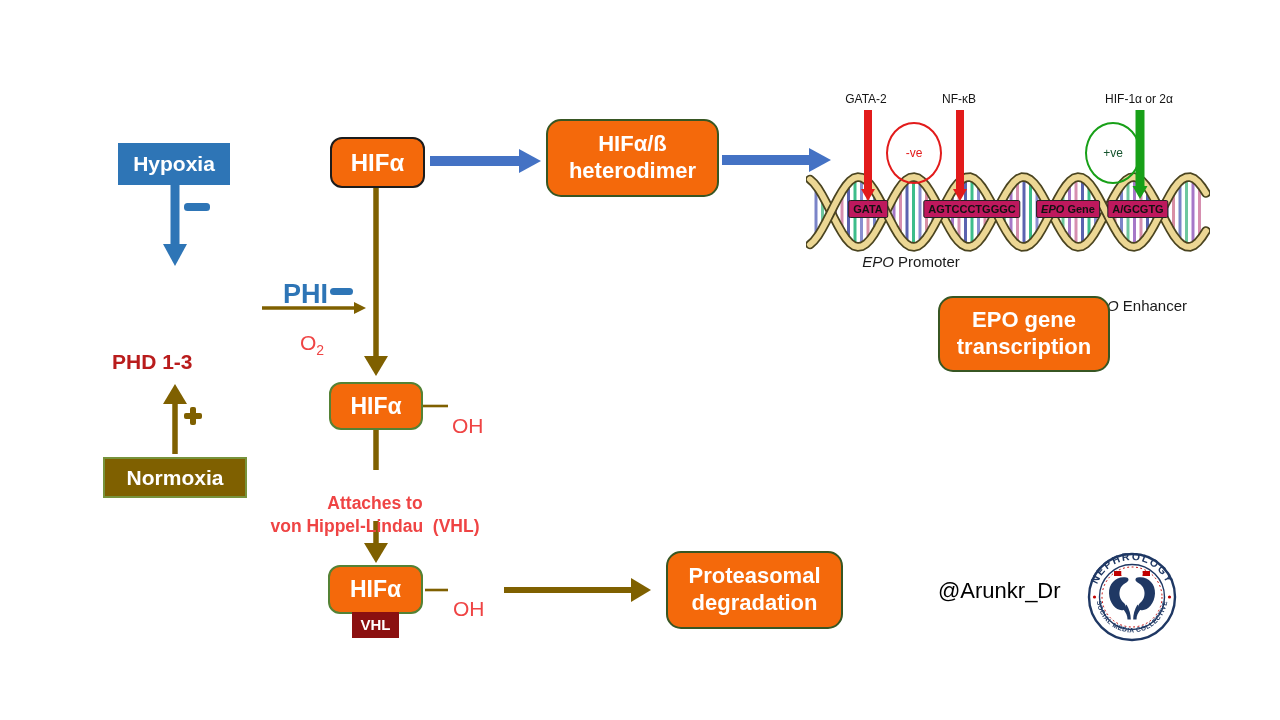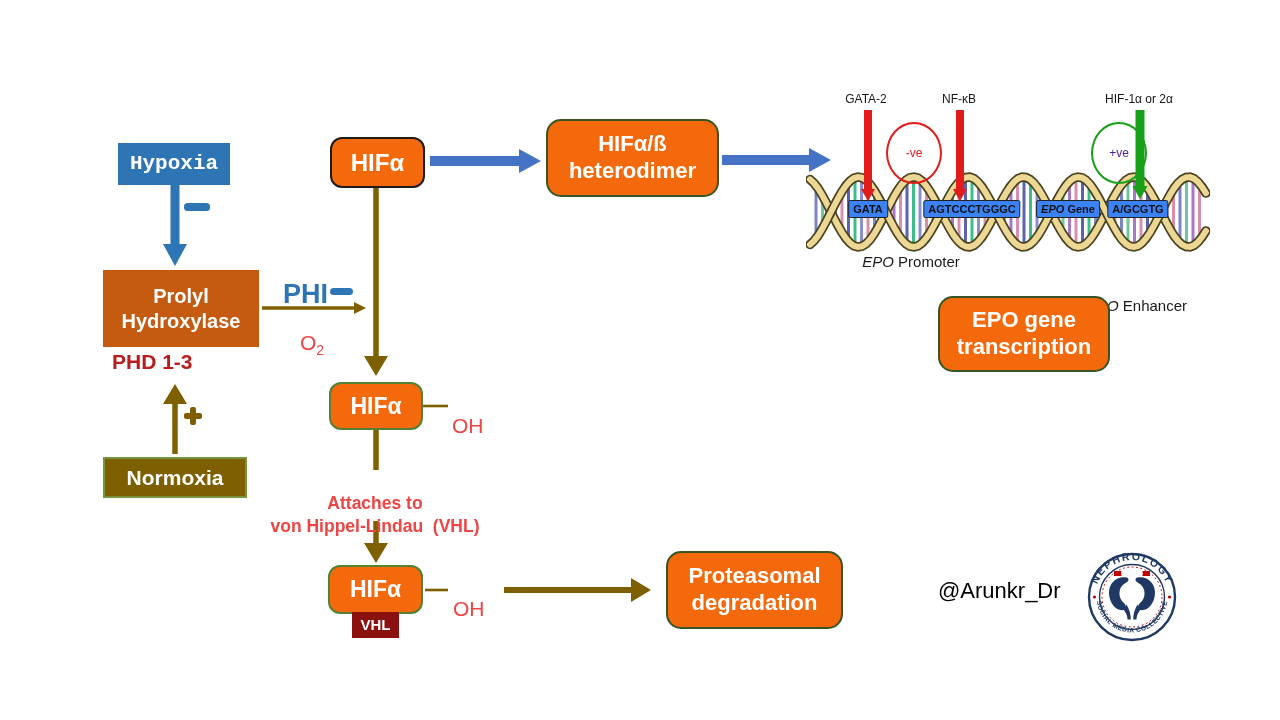--- a/index.html
+++ b/index.html
@@ -18,21 +18,21 @@
   .vhl{background:#8B1010;font-size:15px;font-weight:bold;}
   .olive-txt{color:#ef4444;margin-top:19px;}
   .blue-txt{color:#2E75B6;font-weight:bold;}
   .black-b{color:#b91c1c;font-weight:bold;}
   .minus-bar{position:absolute;background:#2E75B6;border-radius:3.5px;}
   .plus-icon{position:absolute;width:18px;height:18px;}
   .plus-icon:before,.plus-icon:after{content:"";position:absolute;background:#7F6000;border-radius:2px;}
   .plus-icon:before{left:0;top:6px;width:18px;height:6px;}
   .plus-icon:after{left:6px;top:0;width:6px;height:18px;}
   .dna-label{position:absolute;transform:translateX(-50%);font-size:12px;color:#151515;white-space:nowrap;}
-  .dna-seq{position:absolute;transform:translateX(-50%);background:#3b82f6;border:1.4px solid #222;
+  .dna-seq{position:absolute;transform:translateX(-50%);background:#be185d;border:1.4px solid #222;
            border-radius:2px;font-size:11px;font-weight:bold;color:#111;padding:2px 4px;white-space:nowrap;}
   .dna-cap{position:absolute;transform:translateX(-50%);font-size:15px;color:#1a1a1a;white-space:nowrap;}
   .badge{position:absolute;border-radius:50%;display:flex;align-items:center;justify-content:center;
          font-size:12px;background:transparent;}
   .credit{position:absolute;font-size:22px;color:#000;font-weight:400;}
   em{text-align:right;}
 </style>
 </head>
 <body>
 
@@ -94,21 +94,21 @@
         <line x1="393.5" y1="101.7" x2="393.5" y2="150.3" stroke="#d68fb0" stroke-width="3"></line>
         <path d="M4,93.4L8,97.1L12,102.3L16,108.8L20,116.1L24,124.0L28,132.0L32,139.6L36,146.6L40,152.5L44,157.0L48,159.9L52,161.0L56,160.3L60,157.8L64,153.7L68,148.2L72,141.4L76,133.9L80,126.0L84,118.1L88,110.6L92,103.8L96,98.3L100,94.2L104,91.7L108,91.0L112,92.1L116,95.0L120,99.5L124,105.4L128,112.4L132,120.0L136,128.0L140,135.9L144,143.2L148,149.7L152,154.9L156,158.6L160,160.6L164,160.9L168,159.3L172,156.0L176,151.1L180,144.9L184,137.8L188,130.0L192,122.0L196,114.2L200,107.1L204,100.9L208,96.0L212,92.7L216,91.1L220,91.4L224,93.4L228,97.1L232,102.3L236,108.8L240,116.1L244,124.0L248,132.0L252,139.6L256,146.6L260,152.5L264,157.0L268,159.9L272,161.0L276,160.3L280,157.8L284,153.7L288,148.2L292,141.4L296,133.9L300,126.0L304,118.1L308,110.6L312,103.8L316,98.3L320,94.2L324,91.7L328,91.0L332,92.1L336,95.0L340,99.5L344,105.4L348,112.4L352,120.0L356,128.0L360,135.9L364,143.2L368,149.7L372,154.9L376,158.6L380,160.6L384,160.9L388,159.3L392,156.0L396,151.1L400,144.9" fill="none" stroke="#4a4420" stroke-width="9.5" stroke-linecap="round"></path>
         <path d="M4,93.4L8,97.1L12,102.3L16,108.8L20,116.1L24,124.0L28,132.0L32,139.6L36,146.6L40,152.5L44,157.0L48,159.9L52,161.0L56,160.3L60,157.8L64,153.7L68,148.2L72,141.4L76,133.9L80,126.0L84,118.1L88,110.6L92,103.8L96,98.3L100,94.2L104,91.7L108,91.0L112,92.1L116,95.0L120,99.5L124,105.4L128,112.4L132,120.0L136,128.0L140,135.9L144,143.2L148,149.7L152,154.9L156,158.6L160,160.6L164,160.9L168,159.3L172,156.0L176,151.1L180,144.9L184,137.8L188,130.0L192,122.0L196,114.2L200,107.1L204,100.9L208,96.0L212,92.7L216,91.1L220,91.4L224,93.4L228,97.1L232,102.3L236,108.8L240,116.1L244,124.0L248,132.0L252,139.6L256,146.6L260,152.5L264,157.0L268,159.9L272,161.0L276,160.3L280,157.8L284,153.7L288,148.2L292,141.4L296,133.9L300,126.0L304,118.1L308,110.6L312,103.8L316,98.3L320,94.2L324,91.7L328,91.0L332,92.1L336,95.0L340,99.5L344,105.4L348,112.4L352,120.0L356,128.0L360,135.9L364,143.2L368,149.7L372,154.9L376,158.6L380,160.6L384,160.9L388,159.3L392,156.0L396,151.1L400,144.9" fill="none" stroke="#ecd794" stroke-width="6" stroke-linecap="round"></path>
         <path d="M4,158.6L8,154.9L12,149.7L16,143.2L20,135.9L24,128.0L28,120.0L32,112.4L36,105.4L40,99.5L44,95.0L48,92.1L52,91.0L56,91.7L60,94.2L64,98.3L68,103.8L72,110.6L76,118.1L80,126.0L84,133.9L88,141.4L92,148.2L96,153.7L100,157.8L104,160.3L108,161.0L112,159.9L116,157.0L120,152.5L124,146.6L128,139.6L132,132.0L136,124.0L140,116.1L144,108.8L148,102.3L152,97.1L156,93.4L160,91.4L164,91.1L168,92.7L172,96.0L176,100.9L180,107.1L184,114.2L188,122.0L192,130.0L196,137.8L200,144.9L204,151.1L208,156.0L212,159.3L216,160.9L220,160.6L224,158.6L228,154.9L232,149.7L236,143.2L240,135.9L244,128.0L248,120.0L252,112.4L256,105.4L260,99.5L264,95.0L268,92.1L272,91.0L276,91.7L280,94.2L284,98.3L288,103.8L292,110.6L296,118.1L300,126.0L304,133.9L308,141.4L312,148.2L316,153.7L320,157.8L324,160.3L328,161.0L332,159.9L336,157.0L340,152.5L344,146.6L348,139.6L352,132.0L356,124.0L360,116.1L364,108.8L368,102.3L372,97.1L376,93.4L380,91.4L384,91.1L388,92.7L392,96.0L396,100.9L400,107.1" fill="none" stroke="#4a4420" stroke-width="9.5" stroke-linecap="round"></path>
         <path d="M4,158.6L8,154.9L12,149.7L16,143.2L20,135.9L24,128.0L28,120.0L32,112.4L36,105.4L40,99.5L44,95.0L48,92.1L52,91.0L56,91.7L60,94.2L64,98.3L68,103.8L72,110.6L76,118.1L80,126.0L84,133.9L88,141.4L92,148.2L96,153.7L100,157.8L104,160.3L108,161.0L112,159.9L116,157.0L120,152.5L124,146.6L128,139.6L132,132.0L136,124.0L140,116.1L144,108.8L148,102.3L152,97.1L156,93.4L160,91.4L164,91.1L168,92.7L172,96.0L176,100.9L180,107.1L184,114.2L188,122.0L192,130.0L196,137.8L200,144.9L204,151.1L208,156.0L212,159.3L216,160.9L220,160.6L224,158.6L228,154.9L232,149.7L236,143.2L240,135.9L244,128.0L248,120.0L252,112.4L256,105.4L260,99.5L264,95.0L268,92.1L272,91.0L276,91.7L280,94.2L284,98.3L288,103.8L292,110.6L296,118.1L300,126.0L304,133.9L308,141.4L312,148.2L316,153.7L320,157.8L324,160.3L328,161.0L332,159.9L336,157.0L340,152.5L344,146.6L348,139.6L352,132.0L356,124.0L360,116.1L364,108.8L368,102.3L372,97.1L376,93.4L380,91.4L384,91.1L388,92.7L392,96.0L396,100.9L400,107.1" fill="none" stroke="#ecd794" stroke-width="6" stroke-linecap="round"></path>
       </svg>
     <div class="dna-label" style="left:60px;top:6px;">GATA-2</div>
     <div class="dna-label" style="left:153px;top:6px;">NF-κB</div>
     <div class="dna-label" style="left:333px;top:6px;">HIF-1α or 2α</div>
     <div class="badge" style="left:80px;top:36px;width:52px;height:58px;border:2.5px solid #E21B1B;color:#E21B1B;">-ve</div>
-    <div class="badge" style="left:285px;top:36px;width:52px;height:58px;border:2.5px solid #18A018;color:#4c1d95;">+ve</div>
+    <div class="badge" style="left:279px;top:36px;width:52px;height:58px;border:2.5px solid #18A018;color:#14532d;">+ve</div>
     <div class="dna-seq" style="left:62px;top:114px;">GATA</div>
     <div class="dna-seq" style="left:166px;top:114px;">AGTCCCTGGGC</div>
     <div class="dna-seq" style="left:262px;top:114px;"><em>EPO</em><span> Gene</span></div>
     <div class="dna-seq" style="left:332px;top:114px;">A/GCGTG</div>
     <div class="dna-cap" style="left:105px;top:167px;"><em>EPO</em><span> Promoter</span></div>
     <div class="dna-cap" style="left:331px;top:167px;margin-top:44px;"><em>EPO</em><span> Enhancer</span></div>
   </div>
 
   <svg class="layer" width="1280" height="720" style="z-index:2;">
     <defs>
@@ -140,30 +140,26 @@
     <line x1="423" y1="406" x2="448" y2="406" stroke="#7F6000" stroke-width="2.6"></line>
     <line x1="376" y1="430" x2="376" y2="470" stroke="#7F6000" stroke-width="5.5"></line>
     <line x1="376" y1="521" x2="376" y2="543" stroke="#7F6000" stroke-width="5.5" marker-end="url(#mo-big)"></line>
     <line x1="425" y1="590" x2="448" y2="590" stroke="#7F6000" stroke-width="2.6"></line>
     <line x1="504" y1="590" x2="631" y2="590" stroke="#7F6000" stroke-width="6" marker-end="url(#mo-big)"></line>
     <line x1="868" y1="110" x2="868" y2="189" stroke="#E21B1B" stroke-width="8" marker-end="url(#mr)"></line>
     <line x1="960" y1="110" x2="960" y2="189" stroke="#E21B1B" stroke-width="8" marker-end="url(#mr)"></line>
     <line x1="1140" y1="110" x2="1140" y2="186" stroke="#18A018" stroke-width="9" marker-end="url(#mg)"></line>
   </svg>
 
-  <div class="box sq-blue" style="left:118px;top:143px;width:112px;height:42px;z-index:3;font-family:Liberation Mono, monospace;">
+  <div class="box sq-blue" style="left:118px;top:143px;width:112px;height:42px;z-index:3;">
       <span>Hypoxia</span>
     </div>
 
   <div class="minus-bar" style="left:184px;top:203px;width:26px;height:8px;z-index:3;"></div>
 
-  <div class="box sq-darkorange" style="left:103px;top:270px;width:156px;height:77px;z-index:3;">
-    <span>Prolyl</span>
-    <span>Hydroxylase</span>
-  </div>
   <div class="abs black-b" style="left:103px;top:350px;width:156px;text-align:left;padding-left:9px;font-size:21px;z-index:3;">PHD 1-3</div>
 
   <div class="plus-icon" style="left:184px;top:407px;z-index:3;"></div>
 
   <div class="box sq-olive" style="left:103px;top:457px;width:144px;height:41px;z-index:3;">
       <span>Normoxia</span>
     </div>
 
   <div class="box r-orange-black" style="left:330px;top:137px;width:95px;height:51px;z-index:3;">
       <span>HIFα</span>

